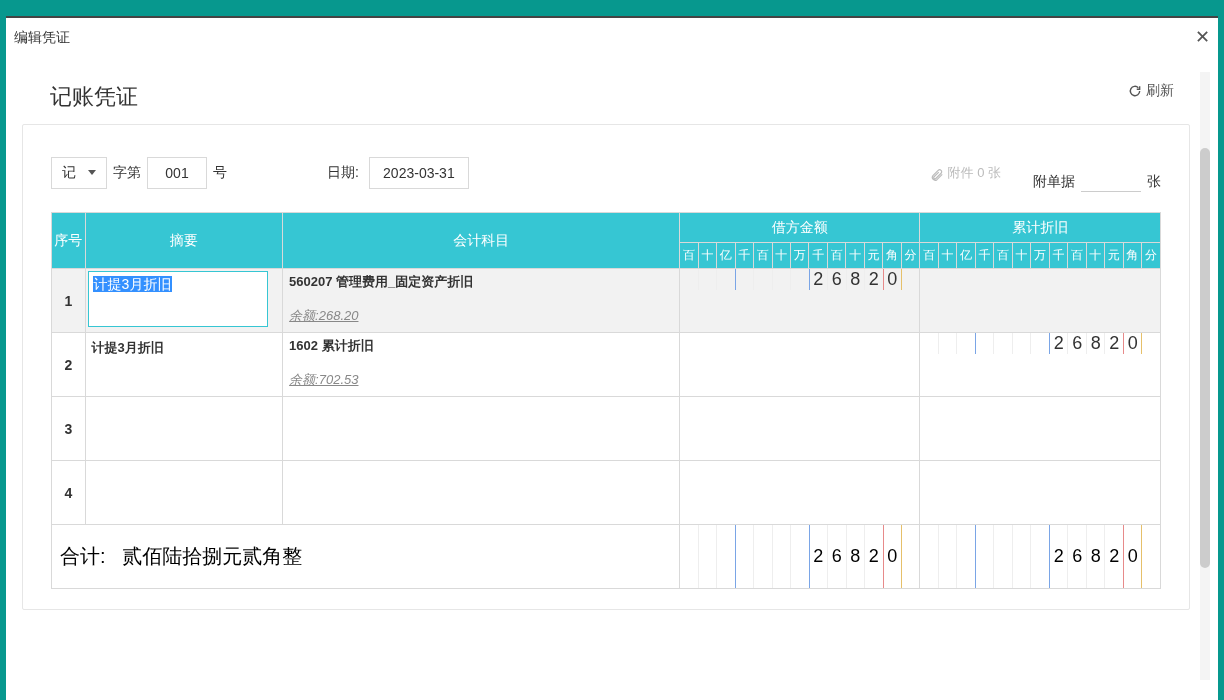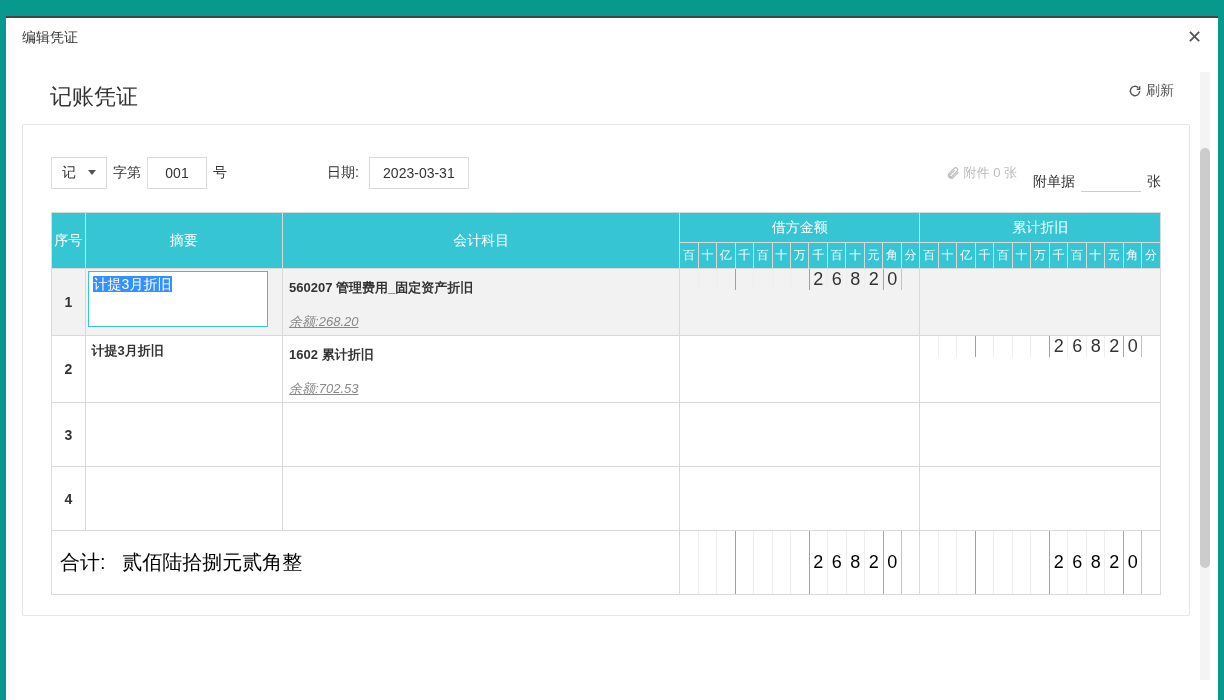--- a/index.html
+++ b/index.html
@@ -2,21 +2,21 @@
 <html><head>
 <meta charset="utf-8">
 <style>
   * { box-sizing: border-box; margin: 0; padding: 0; font-family: "Microsoft YaHei", "PingFang SC", Arial, sans-serif; }
   html,body { width:1224px; height:700px; background:#07988e; overflow:hidden; }
   .modal {
     position:absolute; left:6px; top:16px; right:6px; bottom:0;
     background:#fff; border-top:2px solid #444;
   }
   .modal-header {
-    height:38px; line-height:38px; padding:0 16px; font-size:14px; color:#333;
+    height:38px; line-height:38px; padding:0 8px; font-size:14px; color:#333;
     display:flex; justify-content:space-between; align-items:center;
   }
   .modal-header .close-x { font-size:18px; color:#555; cursor:pointer; }
   .modal-body {
     position:absolute; left:16px; right:28px; top:48px; bottom:6px;
     background:#fff; padding:0 0 0 0;
   }
   .sub-header {
     display:flex; align-items:flex-start; padding:16px 16px 12px 28px;
   }
@@ -36,21 +36,21 @@
     justify-content:space-between;
   }
   .voucher-type .tri { width:0;height:0;border-left:4px solid transparent;border-right:4px solid transparent;border-top:5px solid #555; }
   .voucher-no-input {
     border:1px solid #d9d9d9; height:32px; width:60px; text-align:center; font-size:14px; color:#333; margin:0 6px;
   }
   .date-input {
     border:1px solid #d9d9d9; height:32px; width:100px; text-align:center; font-size:14px; color:#333; margin-left:10px;
   }
   .spacer { flex:1; }
-  .attach { color:#bbb; font-size:13px; display:flex; align-items:center; margin-right:16px; }
+  .attach { color:#bbb; font-size:13px; display:flex; align-items:flex-end; margin-right:32px; }
   .attach svg { margin-right:4px; }
   .attach-sheets { color:#333; font-size:14px; display:flex; align-items:center;margin-top:19px; }
   .attach-sheets .attach-under { display:inline-block; width:60px; border-bottom:1px solid #ccc; height:20px; margin:0 6px; }
 
   
   .vt { border-collapse:collapse; width:100%; table-layout:fixed; }
   .vt th, .vt td { border:1px solid #d9d9d9; }
   .vt thead th { background:#36c6d3; color:#fff; font-weight:500; font-size:14px; }
   .vt thead tr.hr1 th { height:30px; }
   .vt thead tr.hr2 th { height:26px; font-size:12px; }
@@ -62,21 +62,21 @@
   .vt tbody tr { height:64px; }
   .vt tbody td { vertical-align:top; font-size:14px; color:#333; }
   .seq-cell { text-align:center; vertical-align:middle !important; font-weight:600; }
   .row-active td { background:#f2f2f2; }
   .summary-input {
     width:180px; height:56px; margin:2px; border:1px solid #36c6d3; padding:4px; font-size:14px; resize:none; outline:none; background:#fff;
     display:block;
   }
   .summary-input .sel { background:#3390ff; color:#fff; padding:0 1px; }
   .summary-plain { padding:6px 6px; font-weight:600; font-size:13px;}
-  .subject-cell { padding:10px 6px 4px 6px; }
+  .subject-cell { padding:4px 6px 4px 6px; }
   .subject-name { font-weight:600; font-size:13px; }
   .subject-balance { color:#888; font-size:13px; margin-top:16px; text-decoration:underline;font-style:italic; }
 
   
   .amt-wrap { height:100%; display:flex; }
   .amt-col { flex:1; border-right:1px solid #eee; display:flex; align-items:center; justify-content:center; font-size:18px; font-weight:500; font-family:Arial, sans-serif;}
   .amt-col:last-child { border-right:none; }
   .amt-col.b-blue-r  { border-right:1px solid #7aa5e6; }
   .amt-col.b-red-r   { border-right:1px solid #e78a8a; }
   .amt-col.b-orange-r{ border-right:1px solid #e6c06a; }

